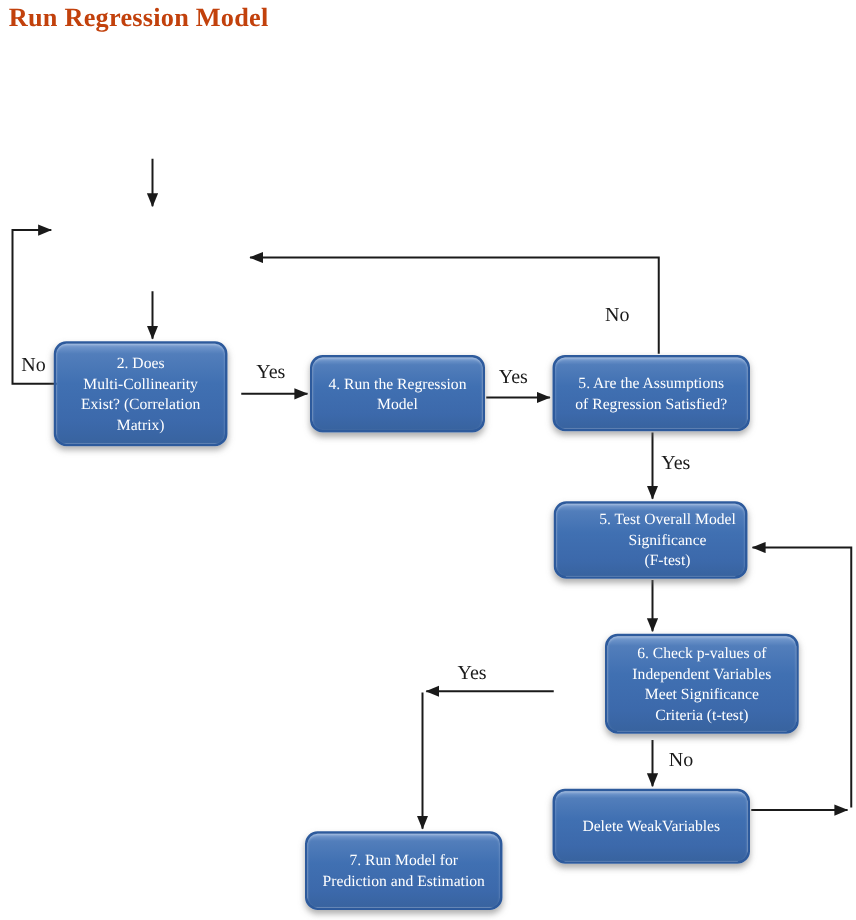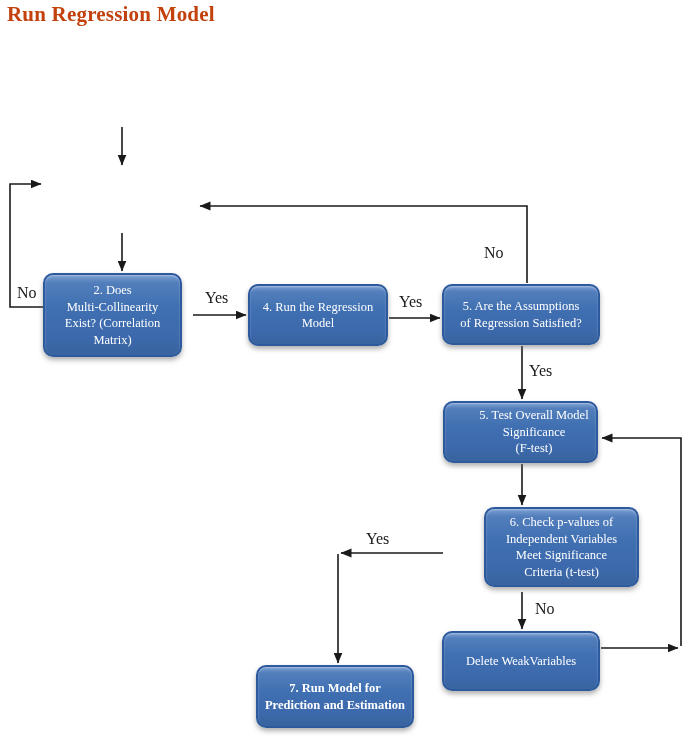--- a/index.html
+++ b/index.html
@@ -60,21 +60,21 @@
   }
   
   #node-select-model        { left: 41px;  top: 43px;  width: 163px; height: 84px; }
   #node-fit-model           { left: 43px;  top: 167px; width: 155px; height: 66px; }
   #node-multicollinearity   { left: 43px;  top: 273px; width: 139px; height: 84px; }
   #node-run-regression      { left: 248px; top: 284px; width: 140px; height: 62px; }
   #node-assumptions         { left: 442px; top: 284px; width: 158px; height: 61px; }
   #node-overall-significance{ left: 443px; top: 401px; width: 155px; height: 62px; padding-left: 27px; }
   #node-pvalues             { left: 443px; top: 507px; width: 155px; height: 80px; margin-left: 41px; }
   #node-delete-weak         { left: 442px; top: 631px; width: 158px; height: 60px; text-align: right; }
-  #node-run-prediction      { left: 256px; top: 665px; width: 158px; height: 63px; font-weight: bold; }
+  #node-run-prediction      { left: 244px; top: 665px; width: 158px; height: 63px; }
   
   #edge-label-no-collinearity-loop { left: 17px;  top: 284px; }
   #edge-label-yes-collinearity     { left: 205px; top: 289px; }
   #edge-label-yes-run-model        { left: 399px; top: 293px; }
   #edge-label-no-assumptions-loop  { left: 484px; top: 244px; }
   #edge-label-yes-assumptions      { left: 529px; top: 362px; }
   #edge-label-yes-significance     { left: 366px; top: 530px; }
   #edge-label-no-significance      { left: 535px; top: 600px; }
 </style>
 </head>

